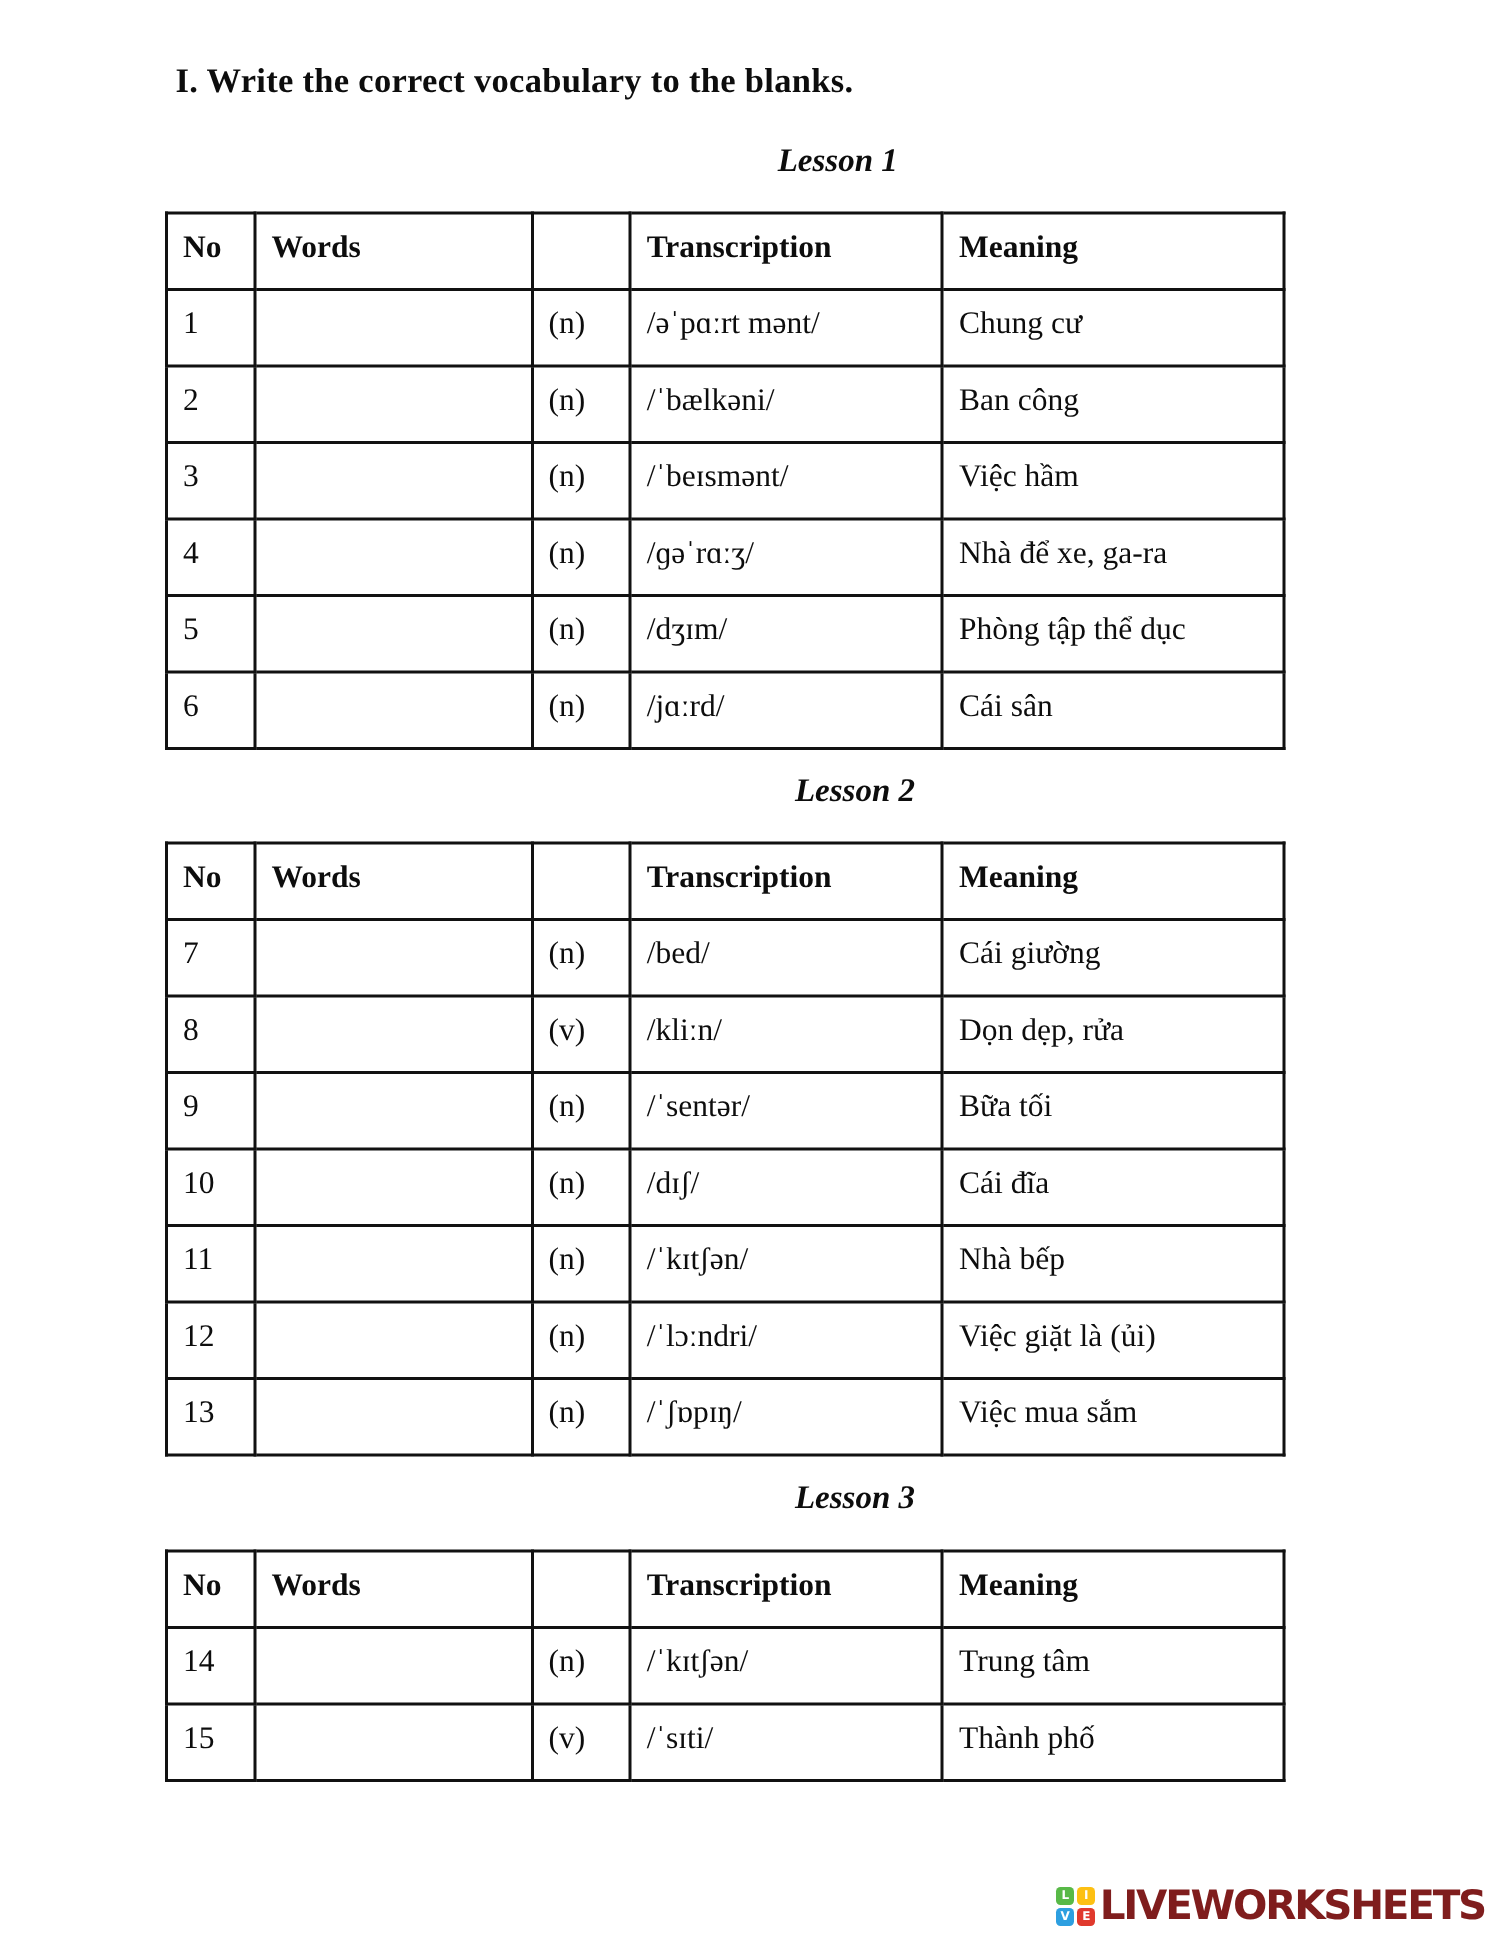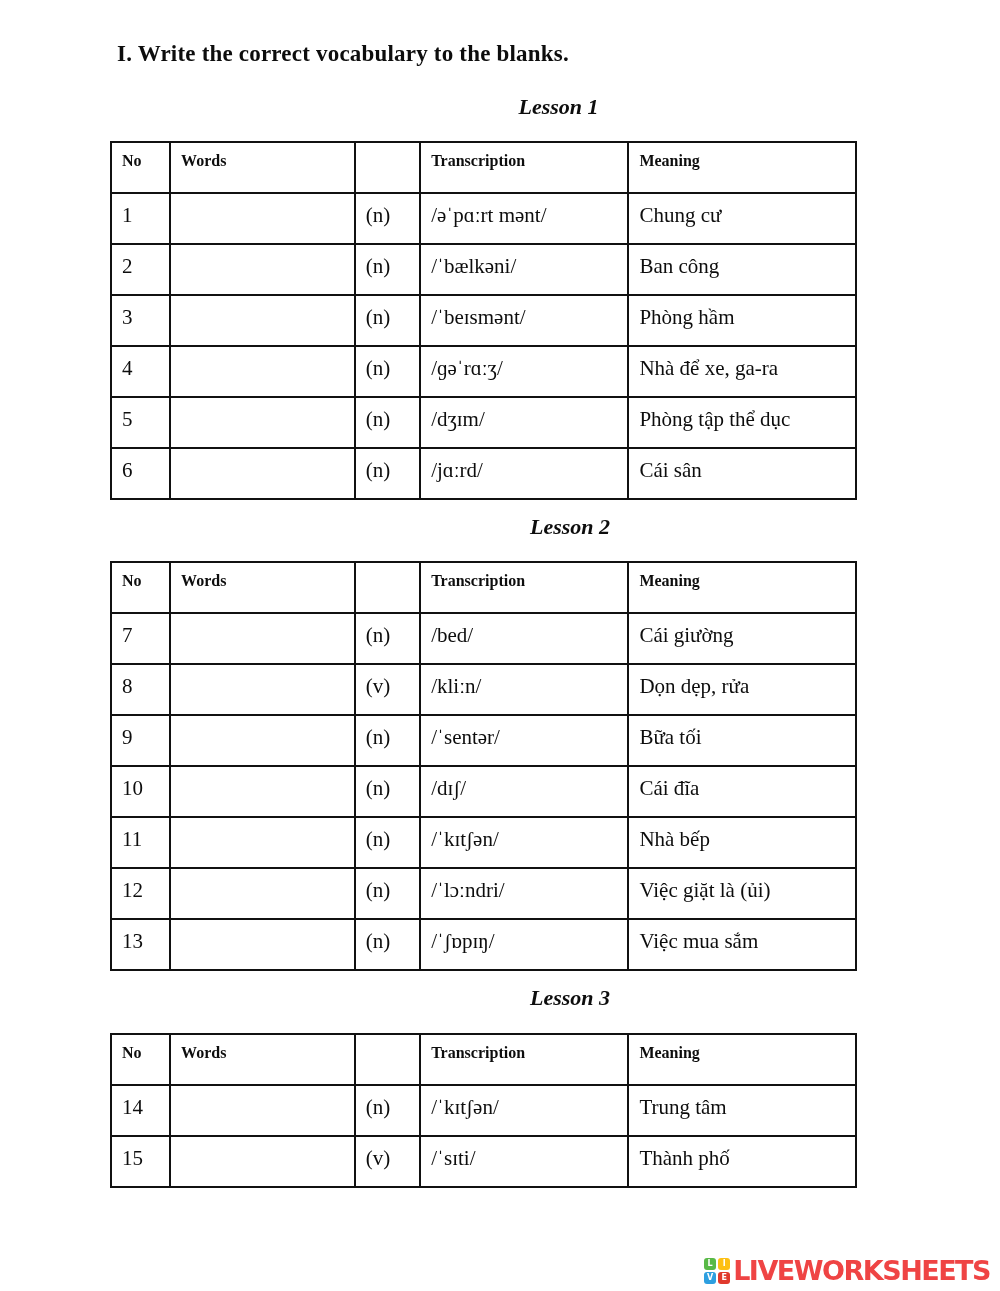--- a/index.html
+++ b/index.html
@@ -41,21 +41,21 @@
   }
   table.vocab th, table.vocab td {
     border: 2px solid #111111;
     vertical-align: top;
     padding: 9px 10px 0 10px;
     height: 51px;
     overflow: hidden;
     white-space: nowrap;
   }
   table.vocab th {
-    font-size: 16px;
+    font-size: 21px;
     font-weight: bold;
     text-align: left;
   }
   table.vocab td {
     font-size: 21px;
     font-weight: normal;
   }
   .col-no { width: 55px; }
   .col-words { width: 172px; }
   .col-pos { width: 61px; }
@@ -137,21 +137,21 @@
             <td class="col-words"></td>
             <td class="col-pos">(n)</td>
             <td class="col-transcription">/ˈbælkəni/</td>
             <td class="col-meaning">Ban công</td>
           </tr>
           <tr>
             <td class="col-no">3</td>
             <td class="col-words"></td>
             <td class="col-pos">(n)</td>
             <td class="col-transcription">/ˈbeɪsmənt/</td>
-            <td class="col-meaning">Phòng hầm</td>
+            <td class="col-meaning">Việc hầm</td>
           </tr>
           <tr>
             <td class="col-no">4</td>
             <td class="col-words"></td>
             <td class="col-pos">(n)</td>
             <td class="col-transcription">/ɡəˈrɑːʒ/</td>
             <td class="col-meaning">Nhà để xe, ga-ra</td>
           </tr>
           <tr>
             <td class="col-no">5</td>
@@ -284,14 +284,14 @@
 
 </div>
 
 <div class="brand">
   <div class="logo-tiles">
       <div class="tile" style="background: rgb(88, 185, 71);">L</div>
       <div class="tile" style="background: rgb(253, 192, 19);">I</div>
       <div class="tile" style="background: rgb(45, 159, 224);">V</div>
       <div class="tile" style="background: rgb(224, 57, 45);">E</div>
     </div>
-  <div class="brand-word" style="color: #ef4444;">LIVEWORKSHEETS</div>
+  <div class="brand-word" style="color: #7f1d1d;">LIVEWORKSHEETS</div>
 </div>
 
 </body></html>

